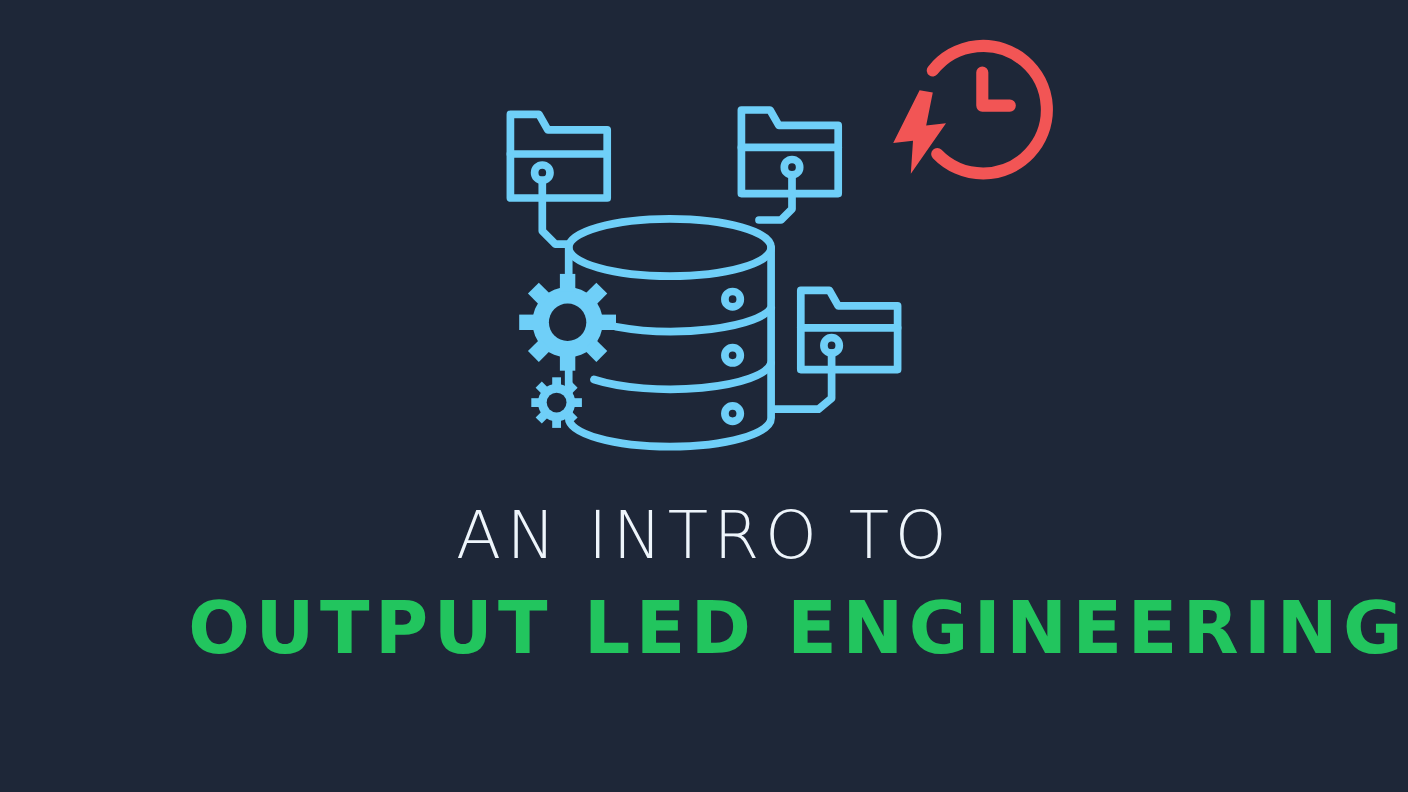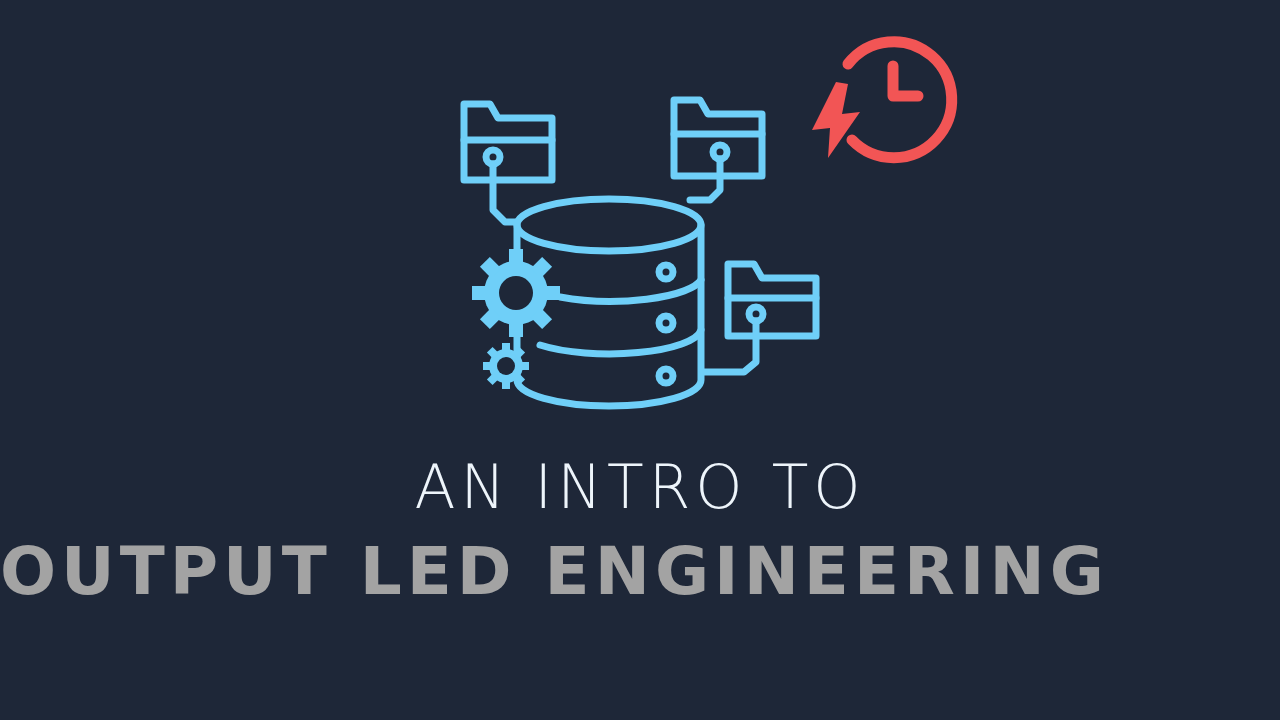--- a/index.html
+++ b/index.html
@@ -1,19 +1,19 @@
 <!DOCTYPE html>
 <html><head>
 <meta charset="utf-8">
 <style>
   html, body { margin:0; padding:0; }
   body { width:1280px; height:720px; background:#1e2738; position:relative; overflow:hidden; font-family:"Liberation Sans", sans-serif; }
   .art { position:absolute; left:0; top:0; width:1280px; height:440px; }
   .line1 { position:absolute; left:0; top:452px; width:1280px; text-align:center; color:#eef5fb; font-size:60px; letter-spacing:5px; font-weight:normal; font-family:"DejaVu Sans", sans-serif; font-weight:200; }
-  .line2 { position:absolute; left:0; top:533px; width:1280px; text-align:left; color:#a3a3a3; font-size:66px; letter-spacing:5px; font-weight:bold; font-family:"DejaVu Sans", sans-serif; }
+  .line2 { position:absolute; left:0; top:533px; width:1280px; text-align:right; color:#22c55e; font-size:66px; letter-spacing:5px; font-weight:bold; font-family:"DejaVu Sans", sans-serif; }
 </style>
 </head>
 <body>
 
 <svg class="art" viewBox="0 0 1280 440" xmlns="http://www.w3.org/2000/svg">
   <g fill="none" stroke="#6fcff8" stroke-width="7" stroke-linecap="round" stroke-linejoin="round">
 
     <g>
       <ellipse cx="609" cy="225" rx="92" ry="26"></ellipse>
       <path d="M517 225 V380 A92 26 0 0 0 701 380 V225"></path>

